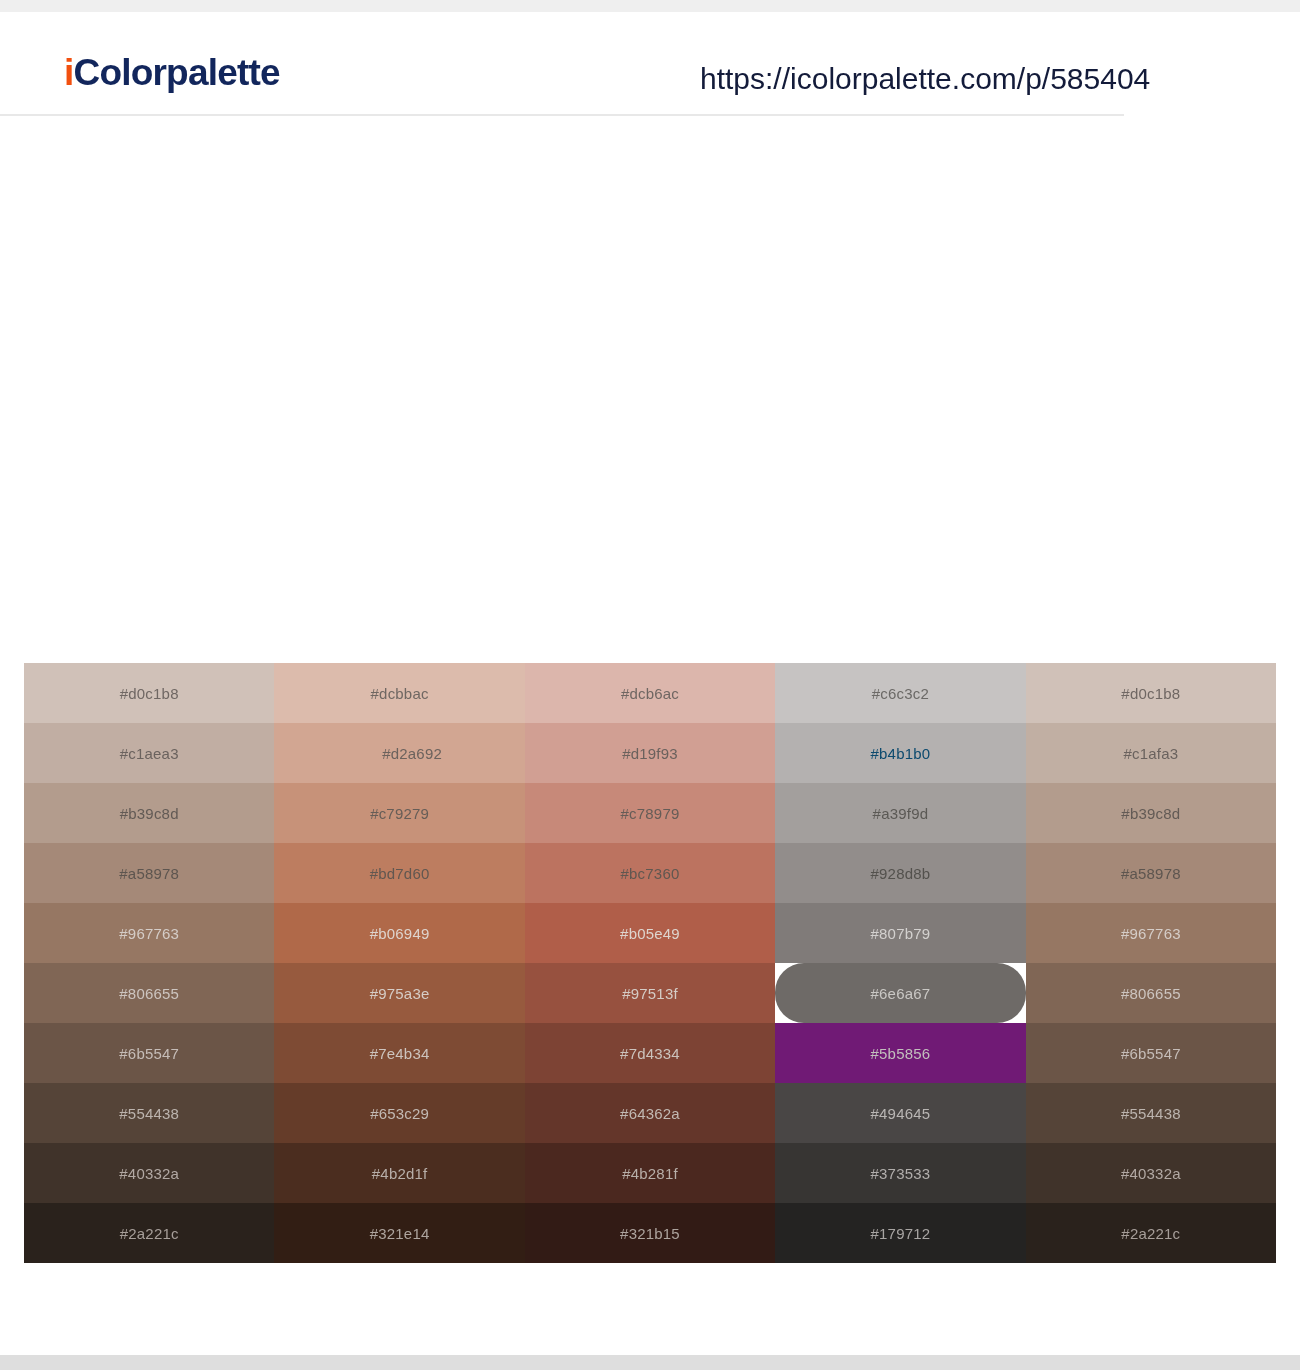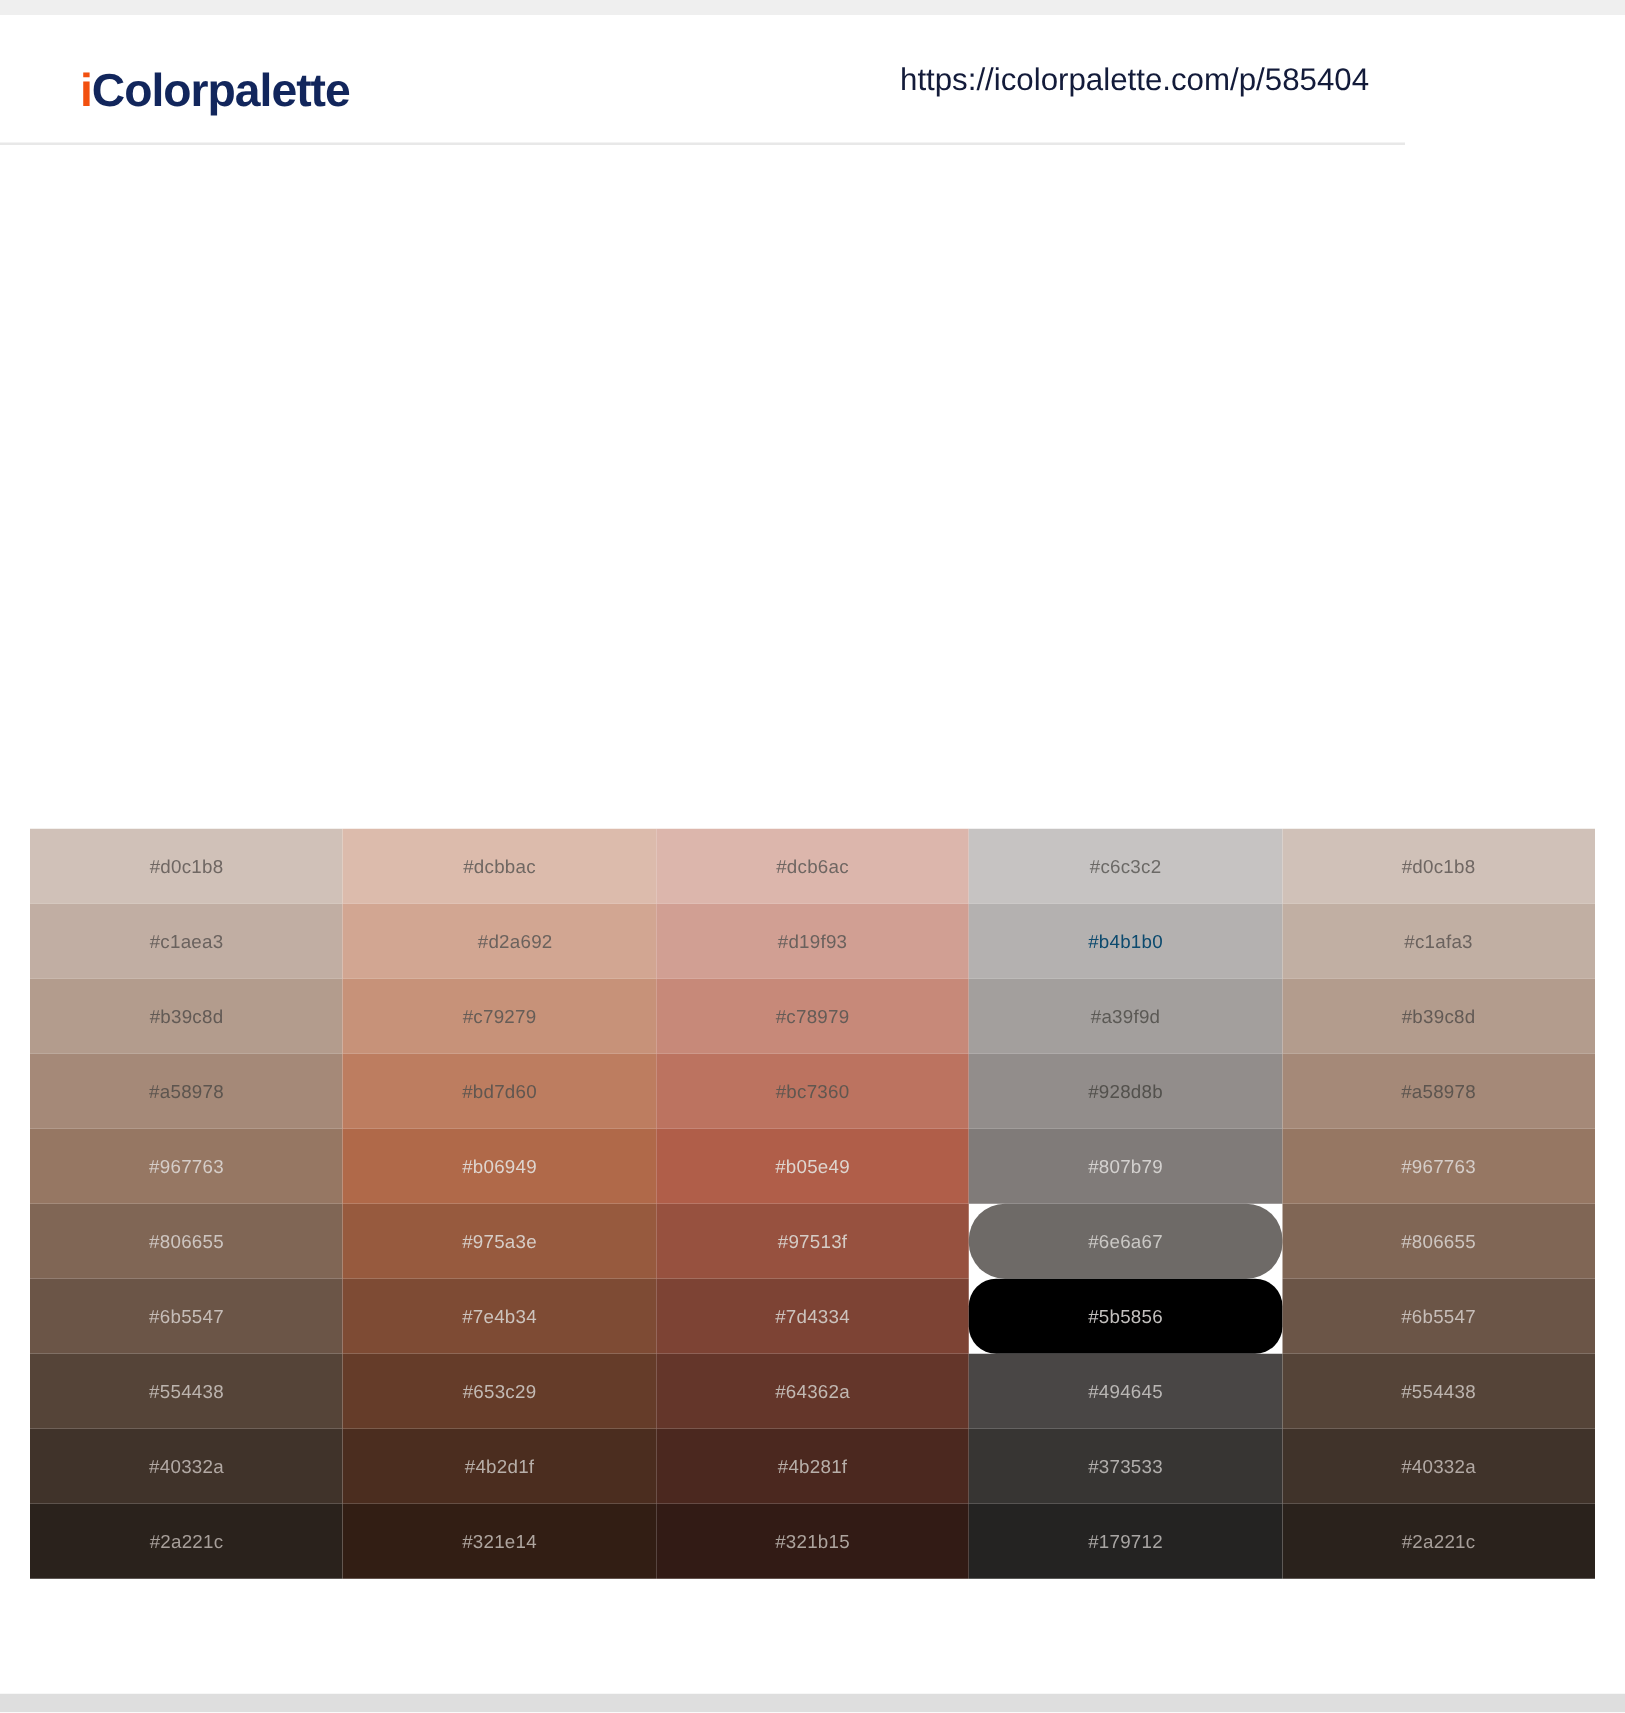--- a/index.html
+++ b/index.html
@@ -47,27 +47,26 @@
     letter-spacing: -0.8px;
     line-height: 1;
     white-space: nowrap;
   }
   .brand .brand-i { color: #f2500f; }
   .brand .brand-rest { color: #12265c; }
 
   .site-url {
     position: absolute;
     left: 700px;
-    top: 40px;
-    font-size: 25px;
+    top: 52px;
+    font-size: 30px;
     color: #131b3a;
     line-height: 1;
     white-space: nowrap;
     text-decoration: none;
-    margin-left: 20px;
   }
 
   
   .palette-band {
     position: absolute;
     left: 24px;
     top: 148px;
     width: 1252px;
     height: 452px;
     display: flex;
@@ -244,21 +243,21 @@
       <div class="shade-row">
         <div class="shade-cell" style="background: rgb(107, 85, 71);">
           <span class="hex" style="color: rgb(198, 189, 184);">#6b5547</span>
         </div>
         <div class="shade-cell" style="background: rgb(126, 75, 52);">
           <span class="hex" style="color: rgb(205, 196, 190);">#7e4b34</span>
         </div>
         <div class="shade-cell" style="background: rgb(125, 67, 52);">
           <span class="hex" style="color: rgb(204, 195, 189);">#7d4334</span>
         </div>
-        <div class="shade-cell" style="background: #000000; border-radius: 22px;">
+        <div class="shade-cell" style="background: #701a75;">
           <span class="hex" style="color: rgb(194, 191, 189);">#5b5856</span>
         </div>
         <div class="shade-cell" style="background: rgb(107, 85, 71);">
           <span class="hex" style="color: rgb(198, 189, 184);">#6b5547</span>
         </div>
       </div>
       <div class="shade-row">
         <div class="shade-cell" style="background: rgb(85, 68, 56);">
           <span class="hex" style="color: rgb(188, 180, 174);">#554438</span>
         </div>

